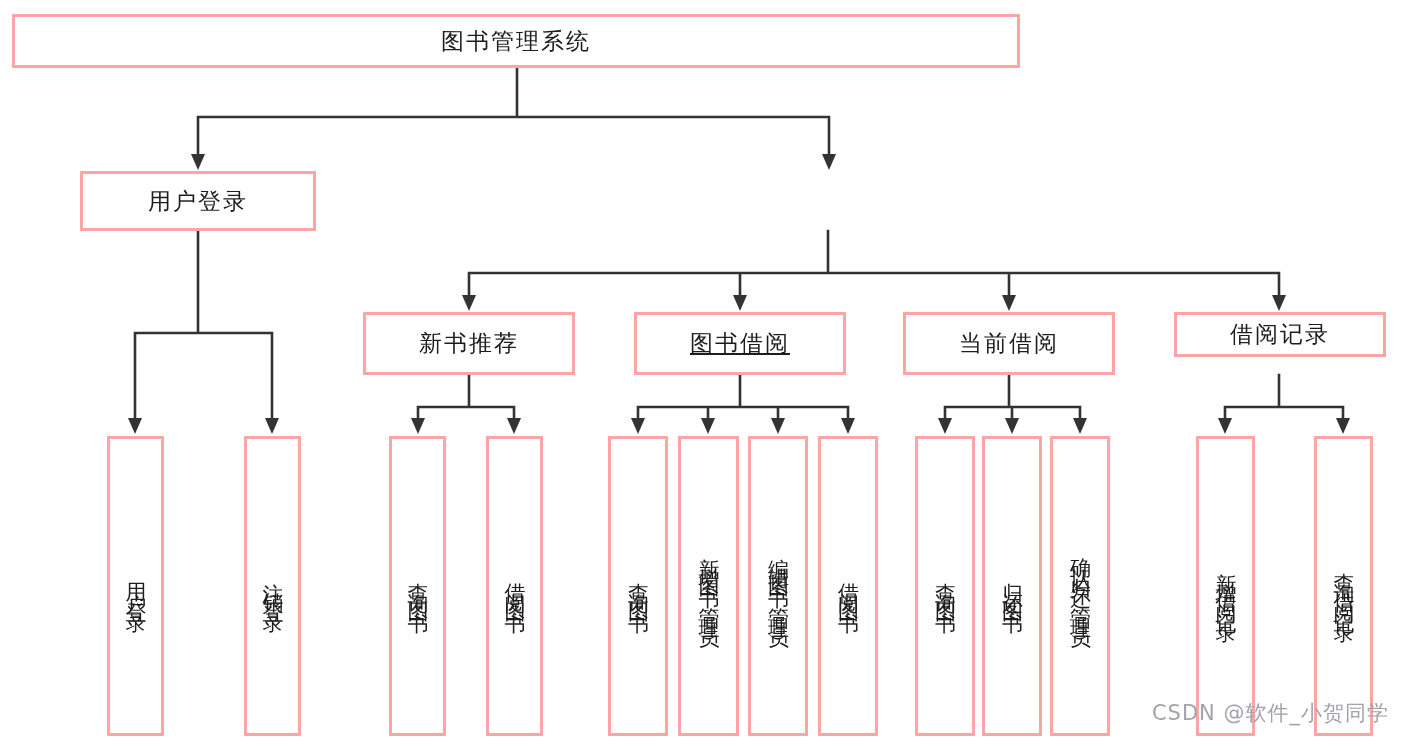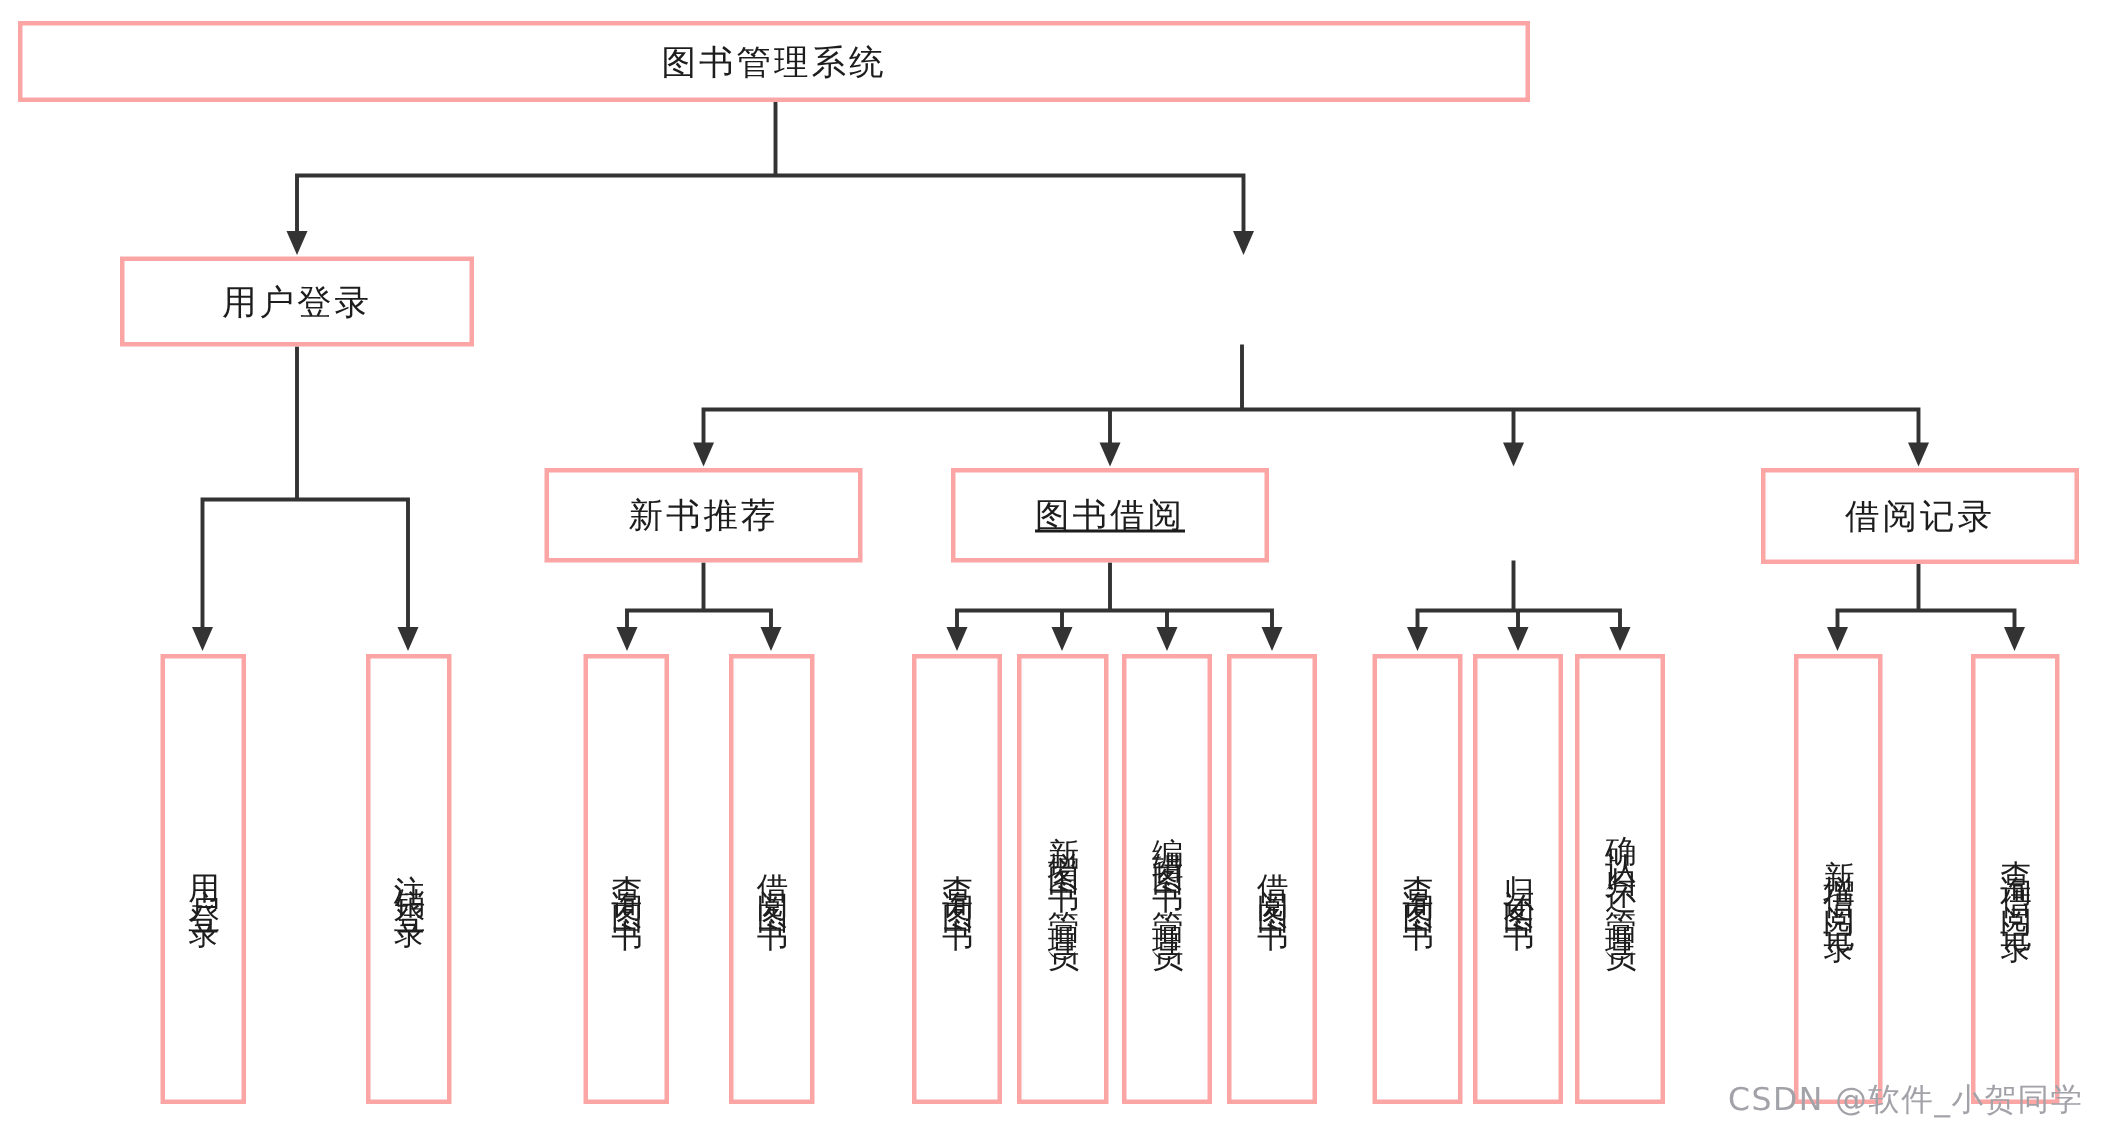--- a/index.html
+++ b/index.html
@@ -56,21 +56,21 @@
     writing-mode: vertical-rl;
     text-orientation: mixed;
     font-size: 21px;
     letter-spacing: 10px;
     white-space: normal;
     line-height: 1;
   }
   .watermark {
     position: absolute;
     right: 16px;
-    bottom: 0;
+    bottom: 20px;
     font-size: 21px;
     letter-spacing: 1px;
     color: #a2a2a9;
     z-index: 3;
     white-space: nowrap;
   }
 </style>
 </head>
 <body>
 
@@ -126,21 +126,24 @@
   <div class="node" style="left:80px; top:171px; width:236px; height:60px;">
     <span class="lbl">用户登录</span>
   </div>
 
   <div class="node" style="left:363px; top:312px; width:212px; height:63px;">
     <span class="lbl">新书推荐</span>
   </div>
   <div class="node" style="left:634px; top:312px; width:212px; height:63px;text-decoration:underline;">
     <span class="lbl">图书借阅</span>
   </div>
-  <div class="node" style="left:1174px; top:312px; width:212px; height:64px;">
+  <div class="node" style="left:903px; top:312px; width:212px; height:63px;">
+    <span class="lbl">当前借阅</span>
+  </div>
+  <div class="node" style="left:1174px; top:312px; width:212px; height:45px;">
     <span class="lbl">借阅记录</span>
   </div>
 
   <div class="node tall" style="left:107px; top:436px; width:57px; height:300px;">
     <span class="lbl">用户登录</span>
   </div>
   <div class="node tall" style="left:244px; top:436px; width:57px; height:300px;">
     <span class="lbl">注销登录</span>
   </div>
 

